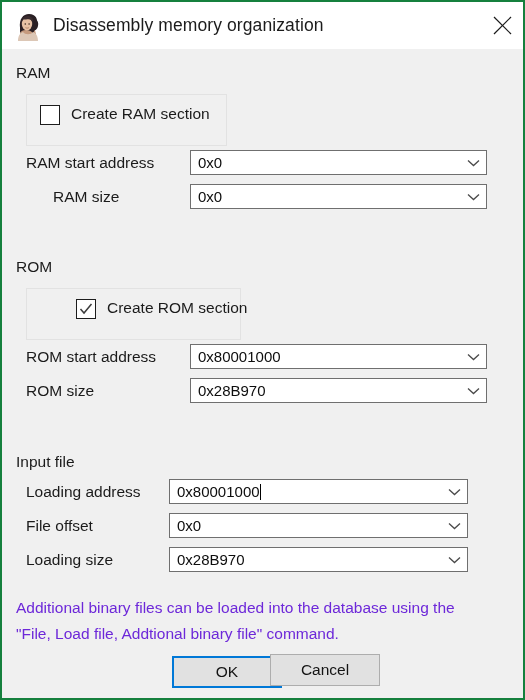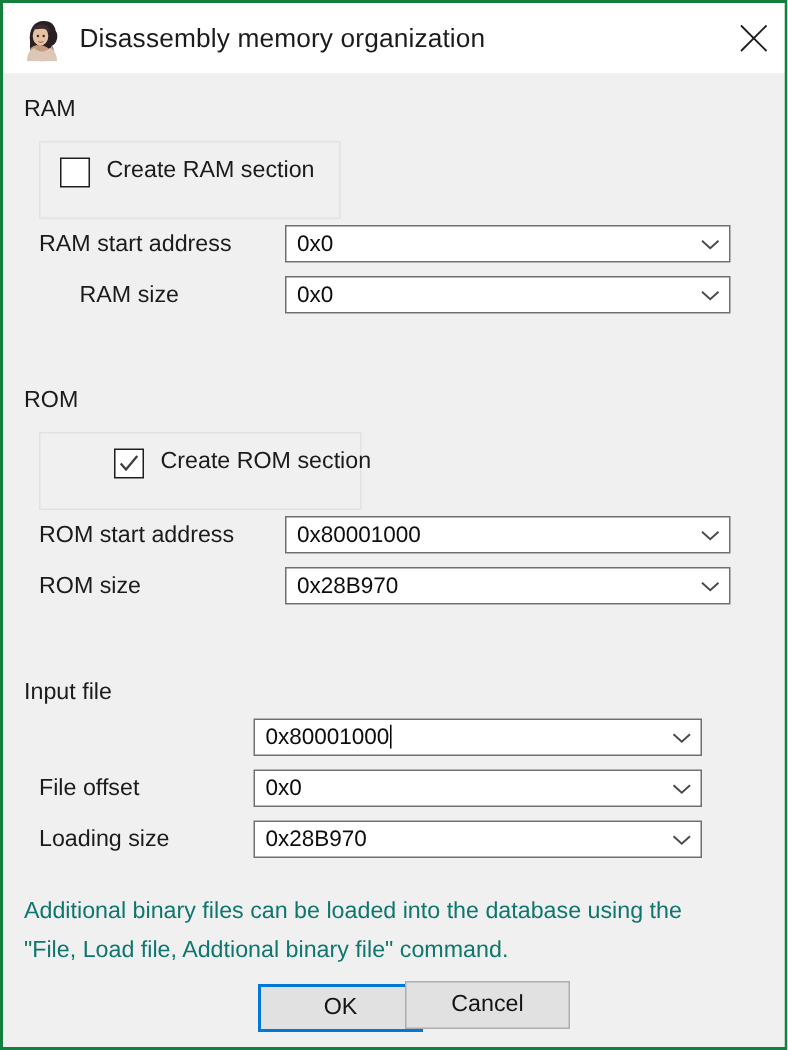--- a/index.html
+++ b/index.html
@@ -149,21 +149,21 @@
     width: 26px;
     display: flex;
     align-items: center;
     justify-content: center;
   }
   .chev svg { display: block; }
 
   .note {
     position: absolute;
     font-size: 15.5px;
-    color: #0f766e;
+    color: #6d28d9;
     line-height: 26px;
     white-space: nowrap;
   }
 
   .btn {
     position: absolute;
     box-sizing: border-box;
     height: 32px;
     background: #e1e1e1;
     border: 1px solid #adadad;
@@ -265,20 +265,21 @@
       <span class="val">0x28B970</span>
       <span class="chev">
         <svg width="13" height="8" viewBox="0 0 13 8">
           <polyline points="1,1.5 6.5,6.5 12,1.5" fill="none" stroke="#4a4a4a" stroke-width="1.3"></polyline>
         </svg>
       </span>
     </div>
 
     <div class="section-title" style="left:14px; top:404px;">Input file</div>
 
+    <div class="field-label" style="left:24px; top:434px;">Loading address</div>
     <div class="combo focused" style="left:167px; top:430px; width:299px;">
       <span class="val"><span>0x80001000</span><span class="caret"></span></span>
       <span class="chev">
         <svg width="13" height="8" viewBox="0 0 13 8">
           <polyline points="1,1.5 6.5,6.5 12,1.5" fill="none" stroke="#4a4a4a" stroke-width="1.3"></polyline>
         </svg>
       </span>
     </div>
 
     <div class="field-label" style="left:24px; top:468px;">File offset</div>

